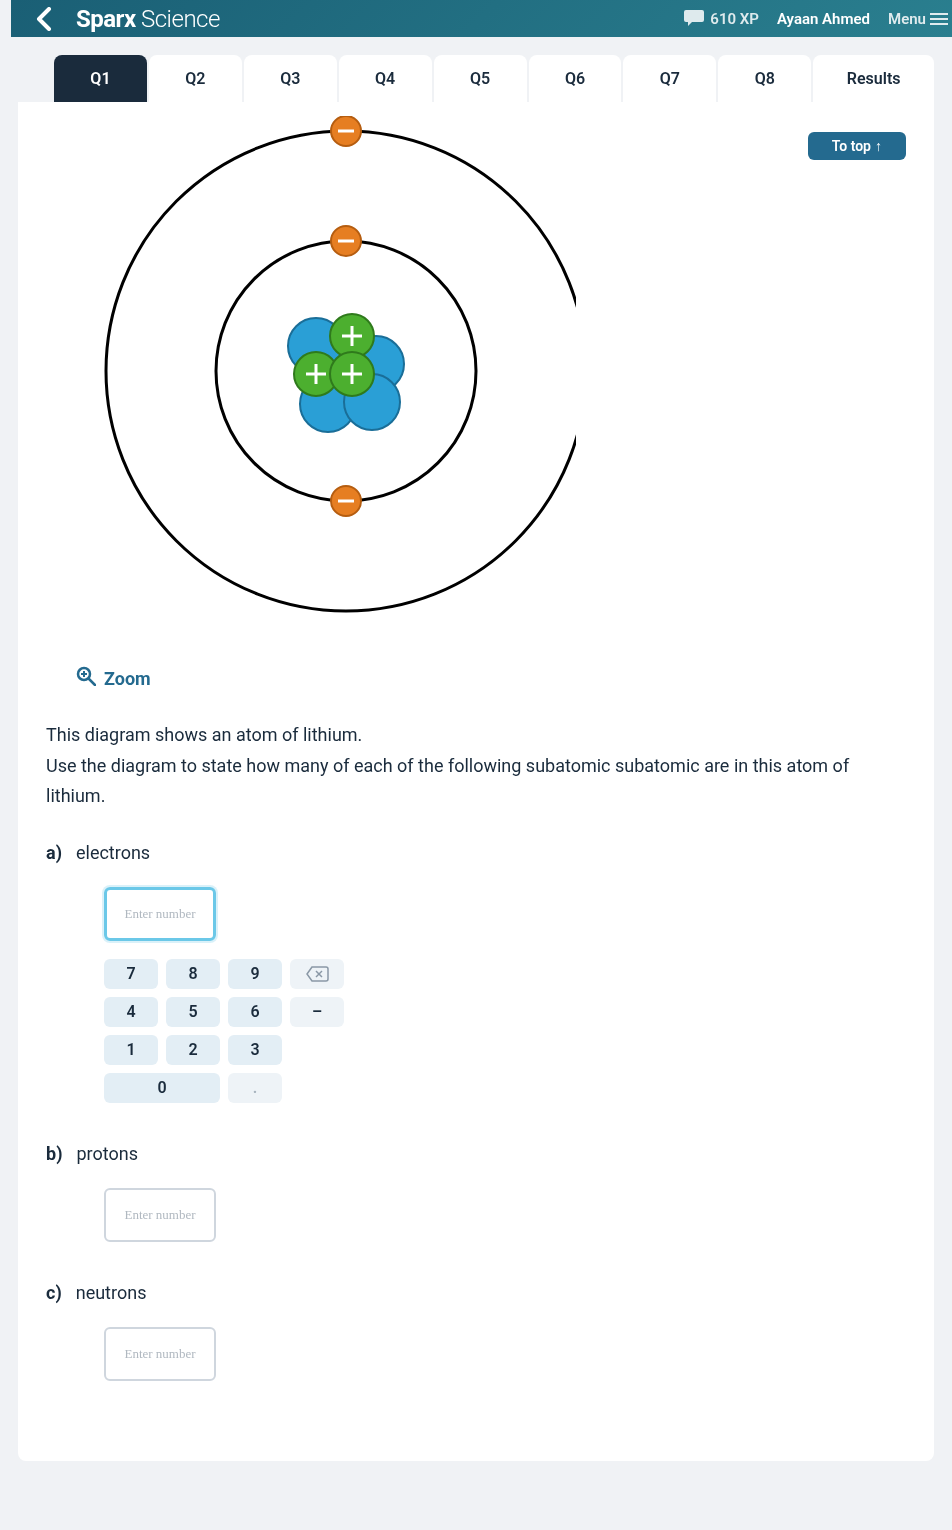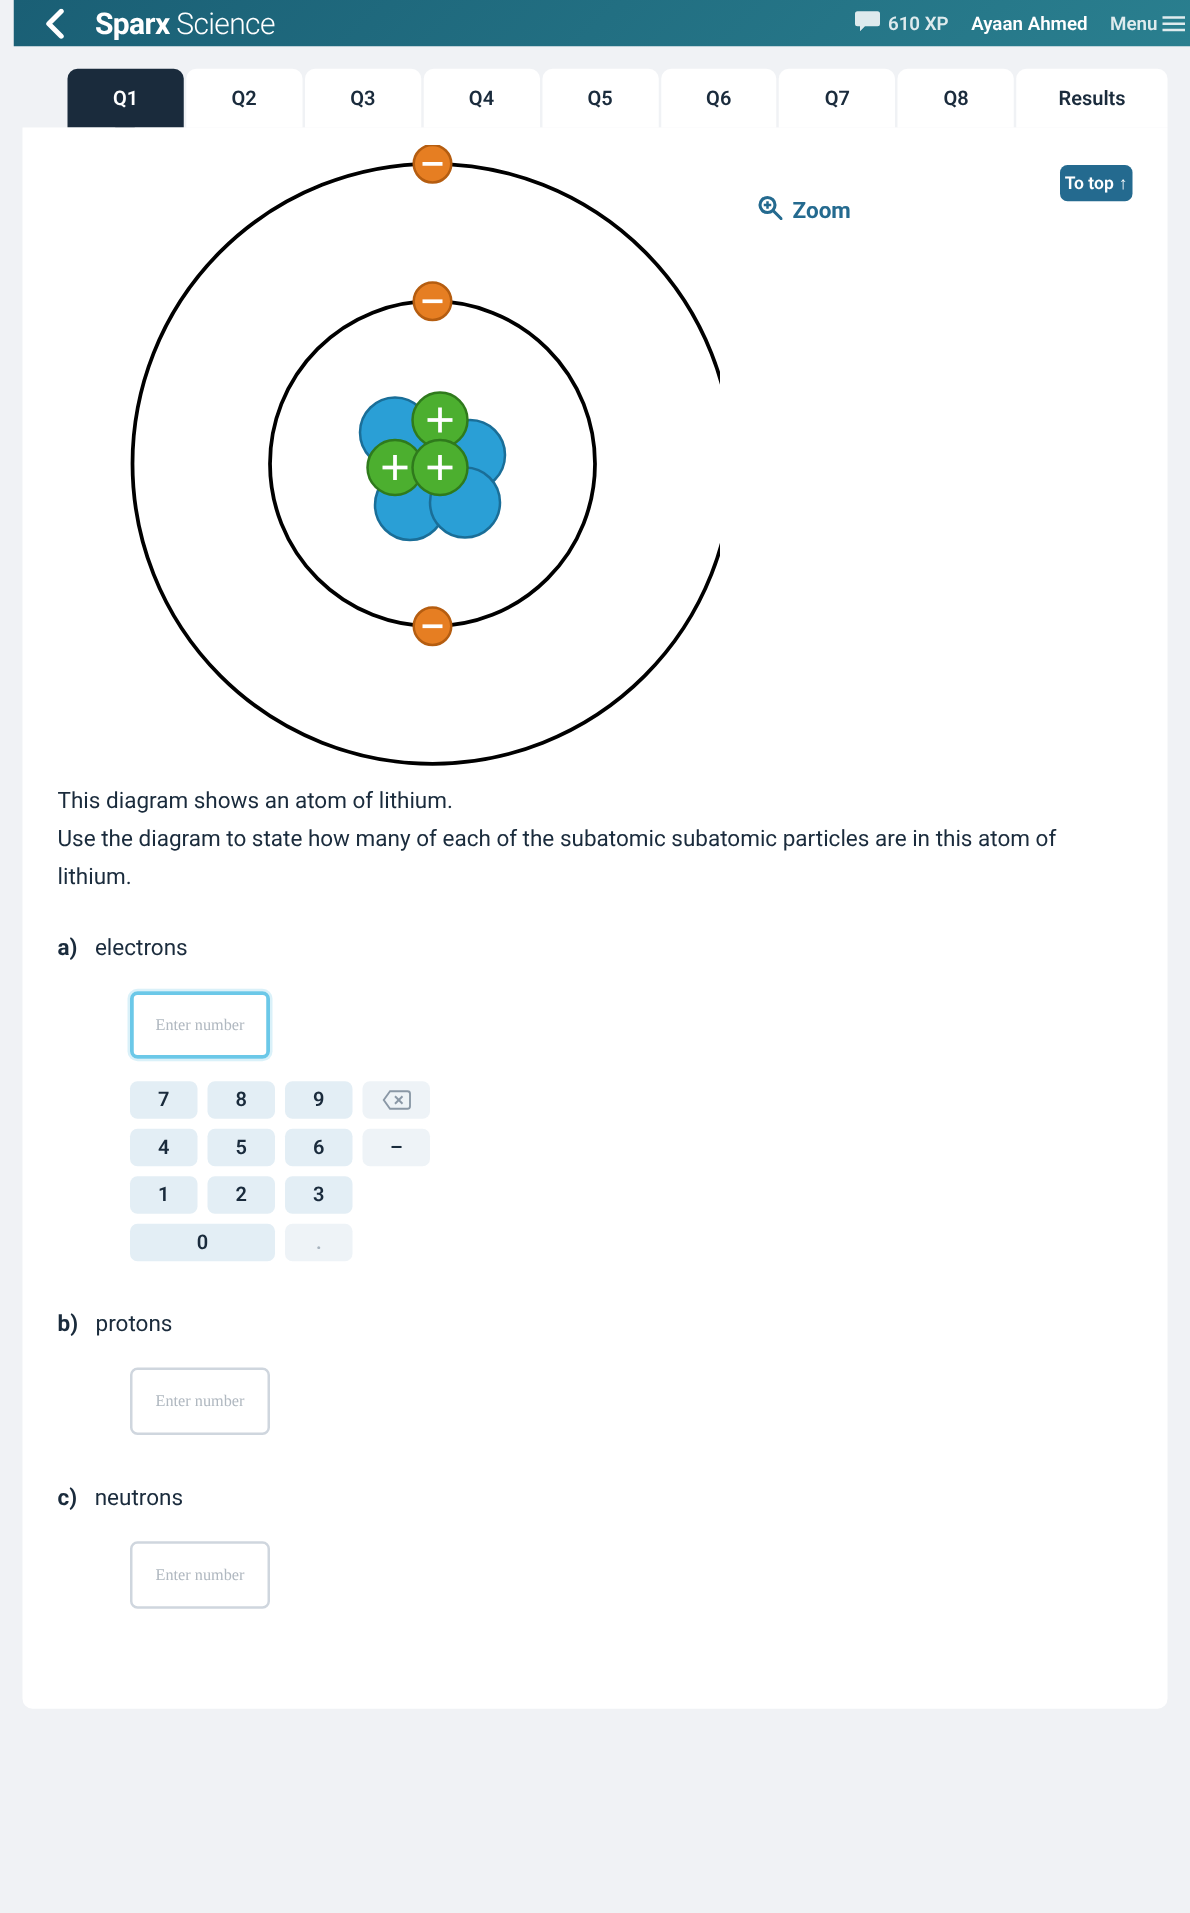--- a/index.html
+++ b/index.html
@@ -92,27 +92,27 @@
       position: relative;
     }
     .to-top {
       position: absolute;
       top: 30px;
       right: 28px;
       background: #246a8f;
       color: #fff;
       font-size: 14px;
       font-weight: 600;
-      padding: 6px 4px;
+      padding: 6px 24px;
       border-radius: 6px;
       display: flex;
       align-items: center;
       gap: 4px;
     }
-    .diagram-wrap { display: flex; flex-direction: row; align-items: flex-start; }
+    .diagram-wrap { display: flex; flex-direction: column; align-items: flex-start; }
     .diagram { margin-left: 30px; }
     .zoom-link {
       display: flex;
       align-items: center;
       gap: 8px;
       color: #246a8f;
       font-weight: 700;
       font-size: 18px;
       margin: 40px 0 30px 30px;
       cursor: pointer;
@@ -276,21 +276,21 @@
             <line x1="8" y1="5" x2="8" y2="11" stroke="#246a8f" stroke-width="2"></line>
             <line x1="5" y1="8" x2="11" y2="8" stroke="#246a8f" stroke-width="2"></line>
           </svg>
       </span>
       <span>Zoom</span>
     </div>
   </div>
 
   <div class="question-text">
     <div>This diagram shows an atom of lithium.</div>
-    <div>Use the diagram to state how many of each of the subatomic subatomic particles are in this atom of lithium.</div>
+    <div>Use the diagram to state how many of each of the following subatomic subatomic are in this atom of lithium.</div>
   </div>
 
   <div class="part">
     <div class="part-label">
       <span class="part-letter">a)</span>
       <span>electrons</span>
     </div>
     <div class="input-box focused">
       <span>Enter number</span>
     </div>

